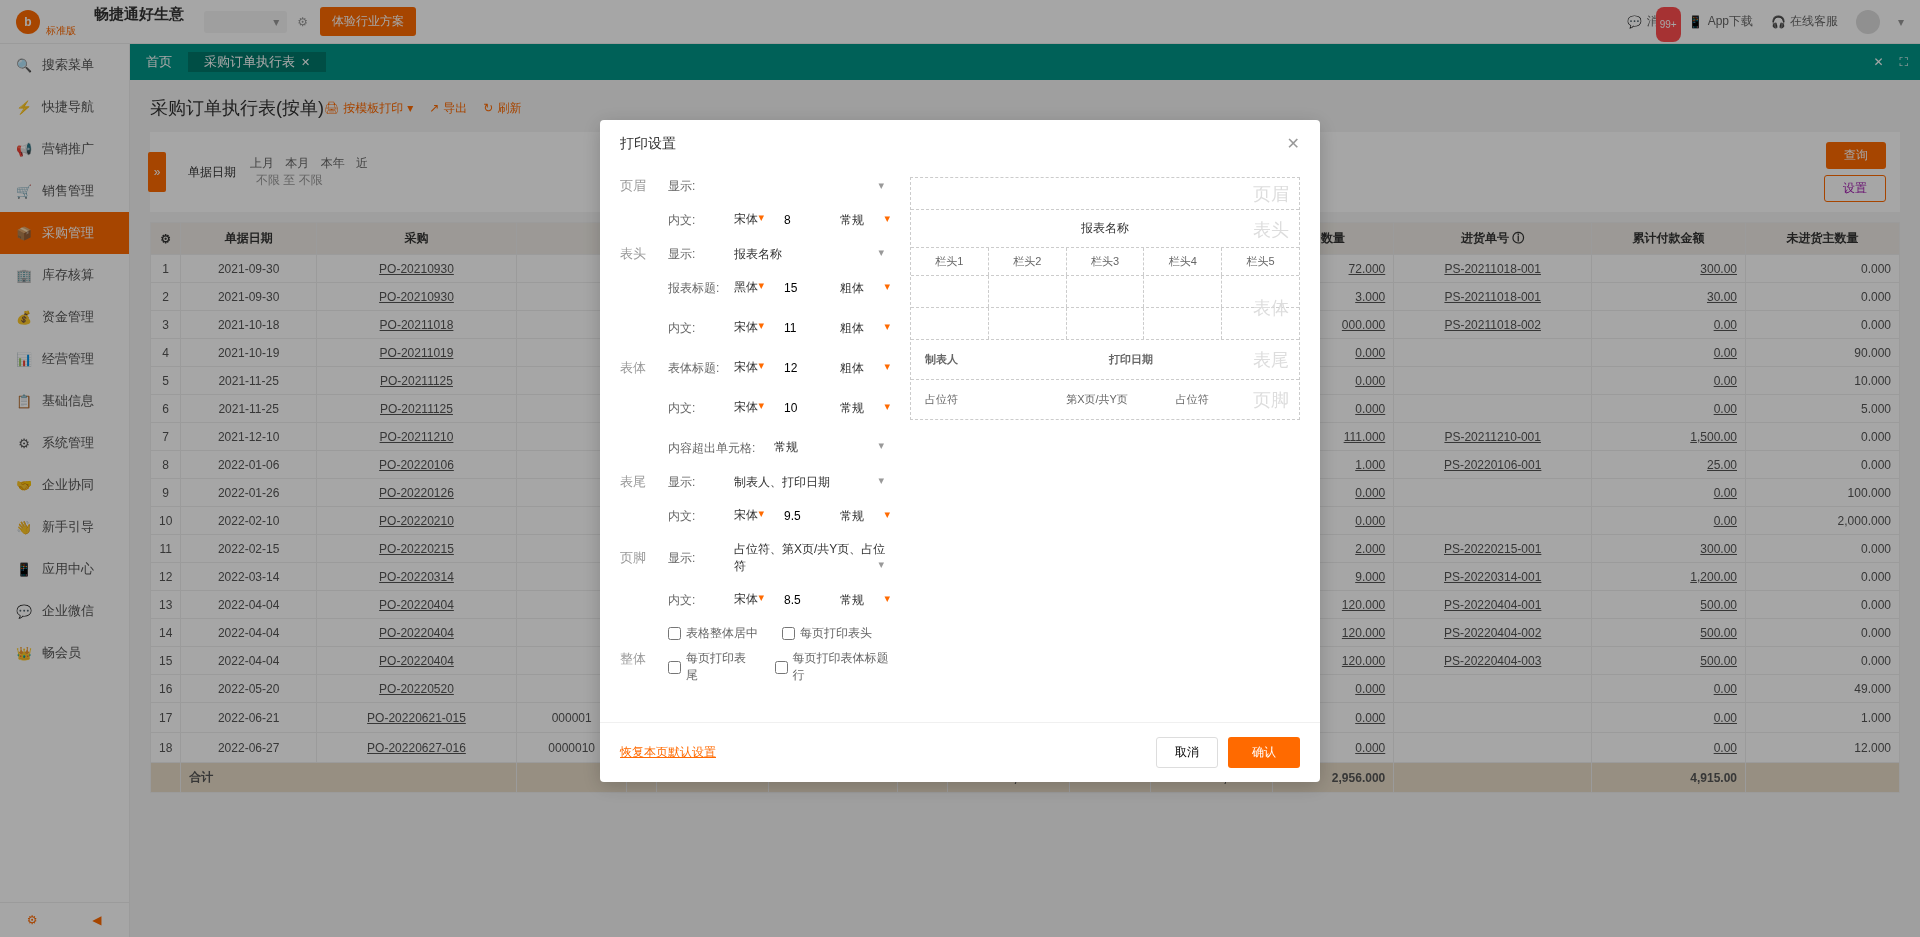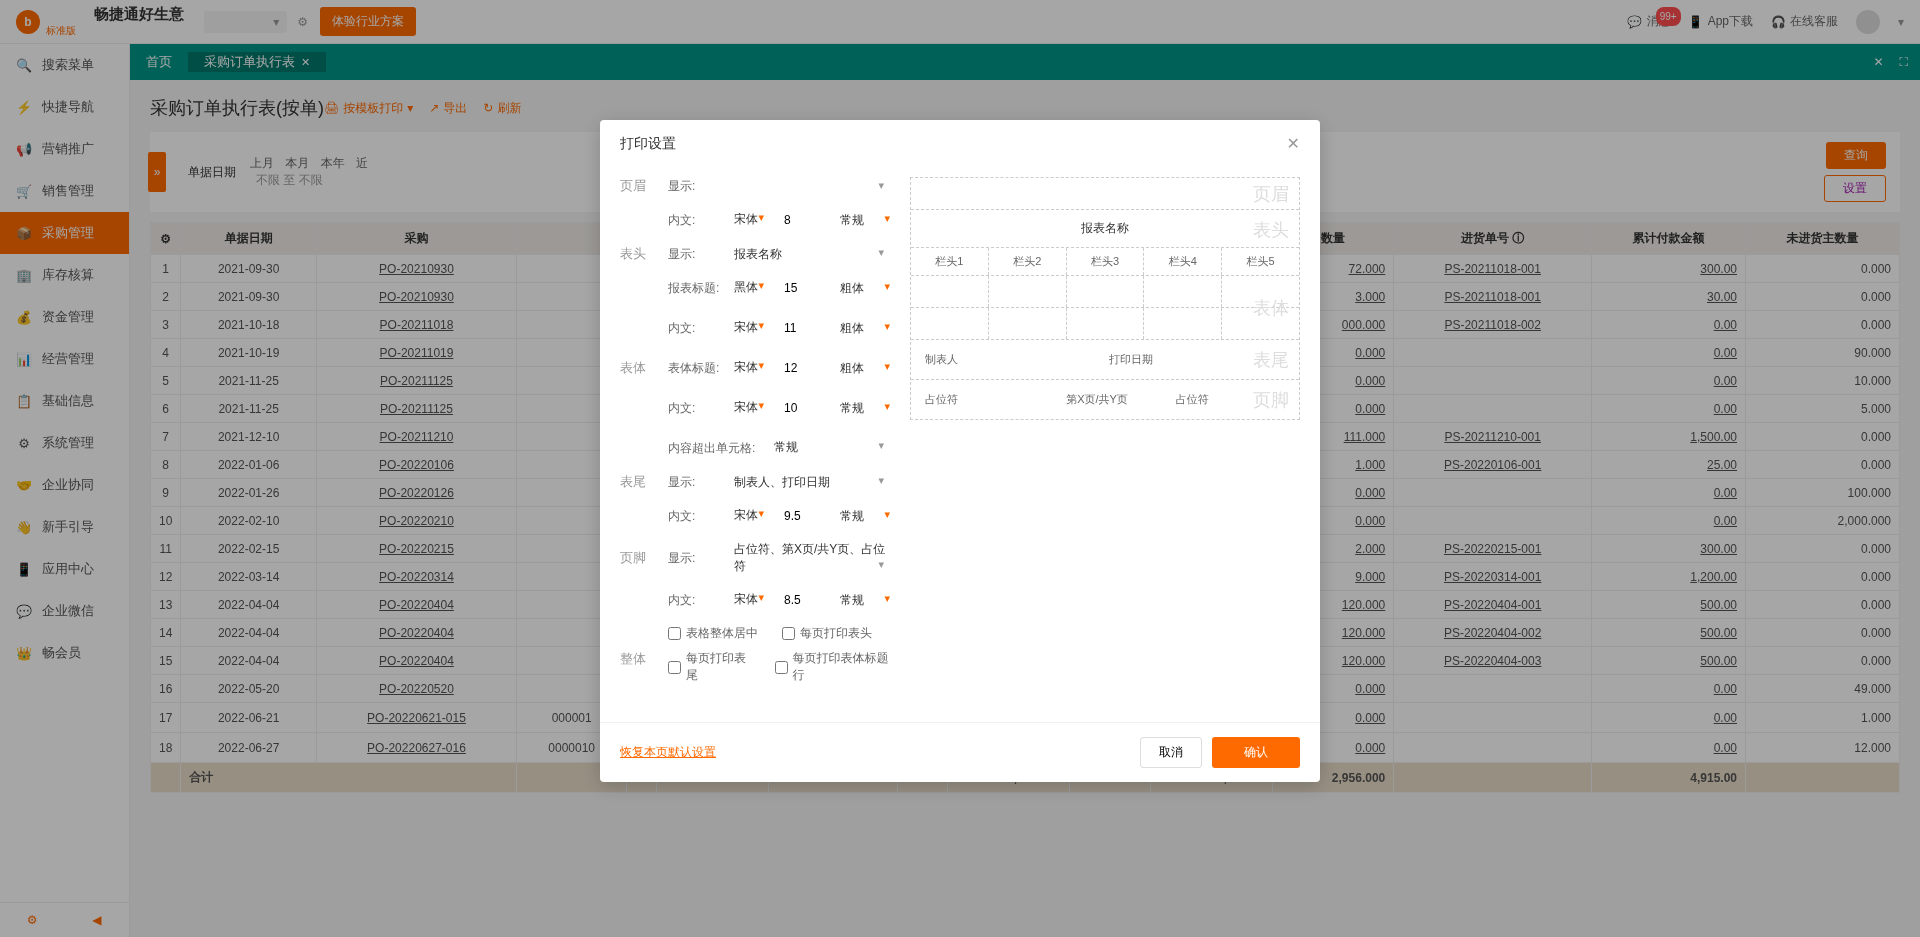--- a/index.html
+++ b/index.html
@@ -10,21 +10,21 @@
 .logo { display: flex; align-items: center; gap: 6px; }
 .logo-icon { width: 24px; height: 24px; background: #ff6a00; border-radius: 50%; display: flex; align-items: center; justify-content: center; color: #fff; font-weight: bold; }
 .logo-text { font-size: 15px; font-weight: bold; margin-left: 48px; }
 .logo-sub { font-size: 10px; color: #ff6a00; }
 .company-select { margin-left: 20px; color: #999; background: #f5f5f5; padding: 4px 40px 4px 10px; border-radius: 3px; position: relative; }
 .company-select::after { content: "▾"; position: absolute; right: 8px; color: #999; }
 .gear-btn { margin-left: 10px; color: #999; cursor: pointer; }
 .try-plan-btn { margin-left: 12px; background: #ff6a00; color: #fff; padding: 6px 12px; border: none; border-radius: 3px; cursor: pointer; font-size: 12px; }
 .header-right { margin-left: auto; display: flex; align-items: center; gap: 18px; color: #666; }
 .header-right .item { display: flex; align-items: center; gap: 4px; cursor: pointer; position: relative; }
-.badge { position: absolute; top: -6px; right: -10px; background: #ff4d4f; color: #fff; border-radius: 8px; padding: 4px 4px; font-size: 10px; }
+.badge { position: absolute; top: -6px; right: -10px; background: #ff4d4f; color: #fff; border-radius: 8px; padding: 12px 4px; font-size: 10px; }
 .avatar { width: 24px; height: 24px; background: #ddd; border-radius: 50%; }
 
 
 .layout { display: flex; height: calc(100vh - 44px); }
 .sidebar { width: 130px; background: #fff; border-right: 1px solid #eee; display: flex; flex-direction: column; }
 .sidebar-item { display: flex; align-items: center; gap: 10px; padding: 12px 16px; color: #555; cursor: pointer; font-size: 13px; }
 .sidebar-item.active { background: #ff6a00; color: #fff; }
 .sidebar-item .icon { width: 16px; text-align: center; }
 .sidebar-footer { margin-top: auto; display: flex; }
 .sidebar-footer .btn { flex: 1; text-align: center; padding: 10px; color: #ff6a00; cursor: pointer; border-top: 1px solid #eee; }
@@ -100,31 +100,31 @@
 .preview-cols { display: flex; border-top: 1px dashed #ccc; }
 .preview-cols div { flex: 1; text-align: center; padding: 6px 0; border-right: 1px dashed #ccc; font-size: 11px; color: #666; }
 .preview-cols div:last-child { border-right: none; }
 .preview-body-sec { height: 64px; }
 .preview-body-rows { height: 100%; display: flex; flex-direction: column; }
 .preview-body-rows .r { flex: 1; border-bottom: 1px dashed #ccc; display: flex; }
 .preview-body-rows .r:last-child { border-bottom: none; }
 .preview-body-rows .r div { flex: 1; border-right: 1px dashed #ccc; }
 .preview-body-rows .r div:last-child { border-right: none; }
 .preview-tail { display: flex; font-size: 11px; color: #666; }
-.preview-tail div { flex: 1; padding: 4px; }
+.preview-tail div { flex: 1; padding: 4px; font-weight: bold; }
 .preview-footer { display: flex; font-size: 11px; color: #666; }
 .preview-footer div { flex: 1; padding: 4px; text-align: left; }
 .preview-footer div:nth-child(2) { text-align: center; }
 .preview-footer div:nth-child(3) { text-align: left; padding-left: 20px; }
 
 .modal-footer { padding: 14px 20px; display: flex; align-items: center; justify-content: space-between; border-top: 1px solid #f0f0f0; }
 .restore-link { color: #ff6a00; text-decoration: underline; cursor: pointer; font-size: 12px; }
 .modal-footer-right { display: flex; gap: 10px; }
 .btn-cancel { background: #fff; border: 1px solid #ddd; padding: 6px 18px; border-radius: 3px; cursor: pointer; font-size: 12px; }
-.btn-confirm { background: #ff6a00; border: none; color: #fff; padding: 6px 32px; border-radius: 3px; cursor: pointer; font-size: 12px; }
+.btn-confirm { background: #ff6a00; border: none; color: #fff; padding: 6px 24px; border-radius: 3px; cursor: pointer; font-size: 12px; }
 </style>
 </head>
 <body>
 
 <div class="top-header">
   <div class="logo">
     <div class="logo-icon">b</div>
     <div>
       <div class="logo-text">畅捷通好生意</div>
       <div class="logo-sub">标准版</div>

